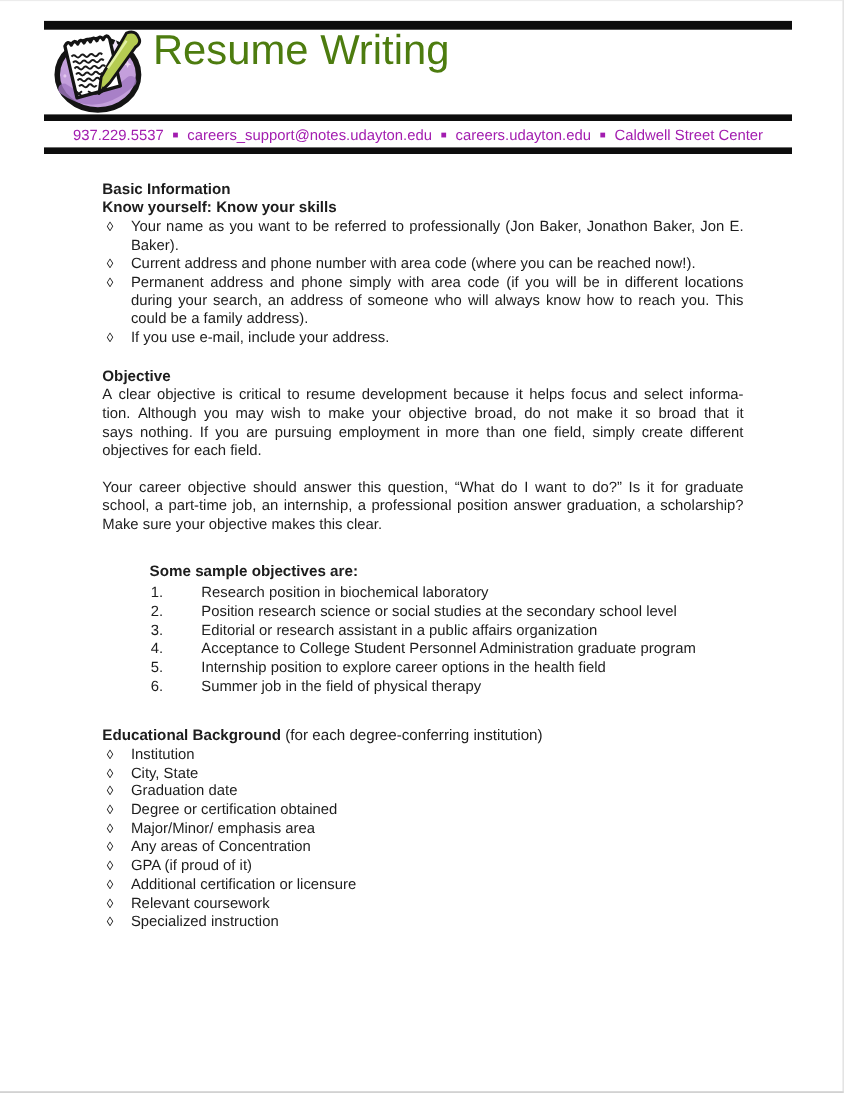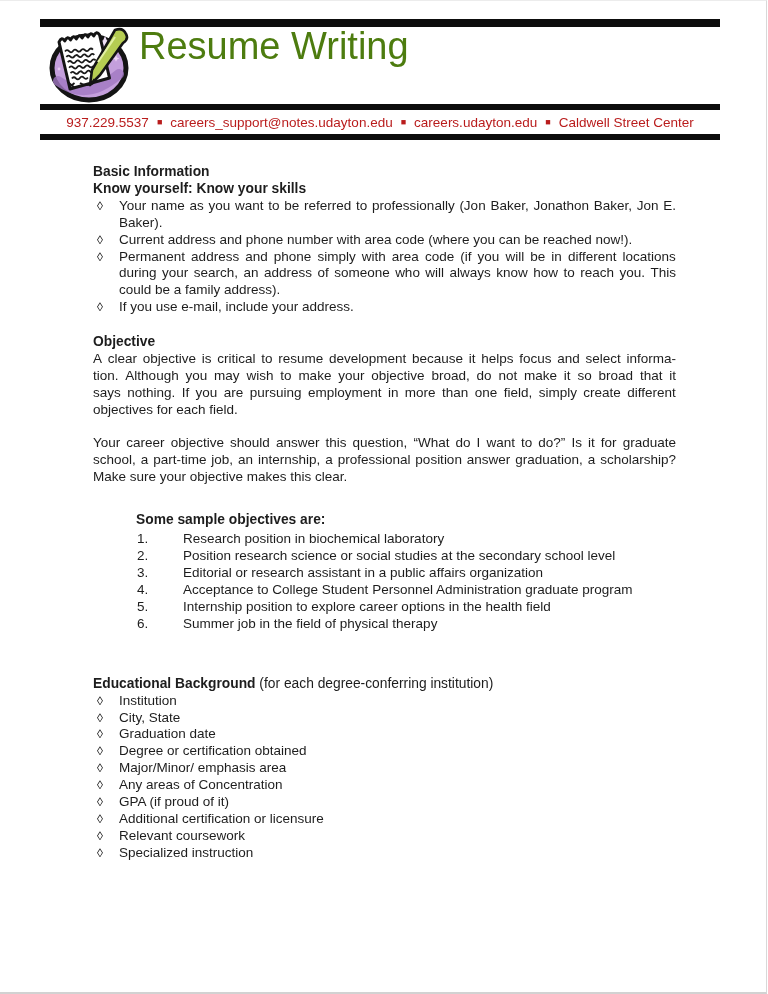--- a/index.html
+++ b/index.html
@@ -20,39 +20,39 @@
   .bar-top{top:18px;height:8px;}
   .bar-mid{top:103px;height:6px;}
   .bar-bot{top:133px;height:6px;}
   .logo{position:absolute;left:42px;top:26px;width:92px;height:78px;}
   .title{
     position:absolute;left:139px;top:22px;margin:0;
     font-size:38px;font-weight:400;line-height:46px;color:#4d7c0f;letter-spacing:0;
   }
   .contact{
     position:absolute;left:40px;top:110px;width:680px;height:23px;
-    text-align:center;font-size:13.5px;line-height:23px;color:#b91c1c;white-space:nowrap;
+    text-align:center;font-size:13.5px;line-height:23px;color:#a21caf;white-space:nowrap;
   }
   .contact .sep{font-size:9px;margin:0 8px;position:relative;top:-2px;}
   
   .doc{position:absolute;left:93px;top:163px;width:583px;font-size:13.5px;}
   .h{font-weight:700;font-size:13.8px;line-height:16.9px;margin:0;}
   .line{line-height:16.9px;min-height:16.9px;}
   .j{display:flex;justify-content:space-between;flex-wrap:nowrap;}
   .bullet{position:relative;padding-left:26px;}
   .bullet .dm{position:absolute;left:4px;top:0;font-size:12px;line-height:16.9px;color:#141414;}
   .gap-objective{margin-top:18px;}
   .gap-para{margin-top:16px;}
   .sample{margin-top:27px;}
   .sample .h{padding-left:43px;}
   .nlist{margin-top:2px;}
   .nitem{display:flex;padding-left:44px;line-height:16.9px;}
   .nnum{width:46px;flex:none;}
   .ntext{flex:1;}
-  .edu{margin-top:43px;}
+  .edu{margin-top:28px;}
   .edu-h .reg{font-weight:400;}
 </style>
 </head>
 <body>
 
 <div class="page">
 
   <div class="header">
     <div class="bar bar-top"></div>
 

